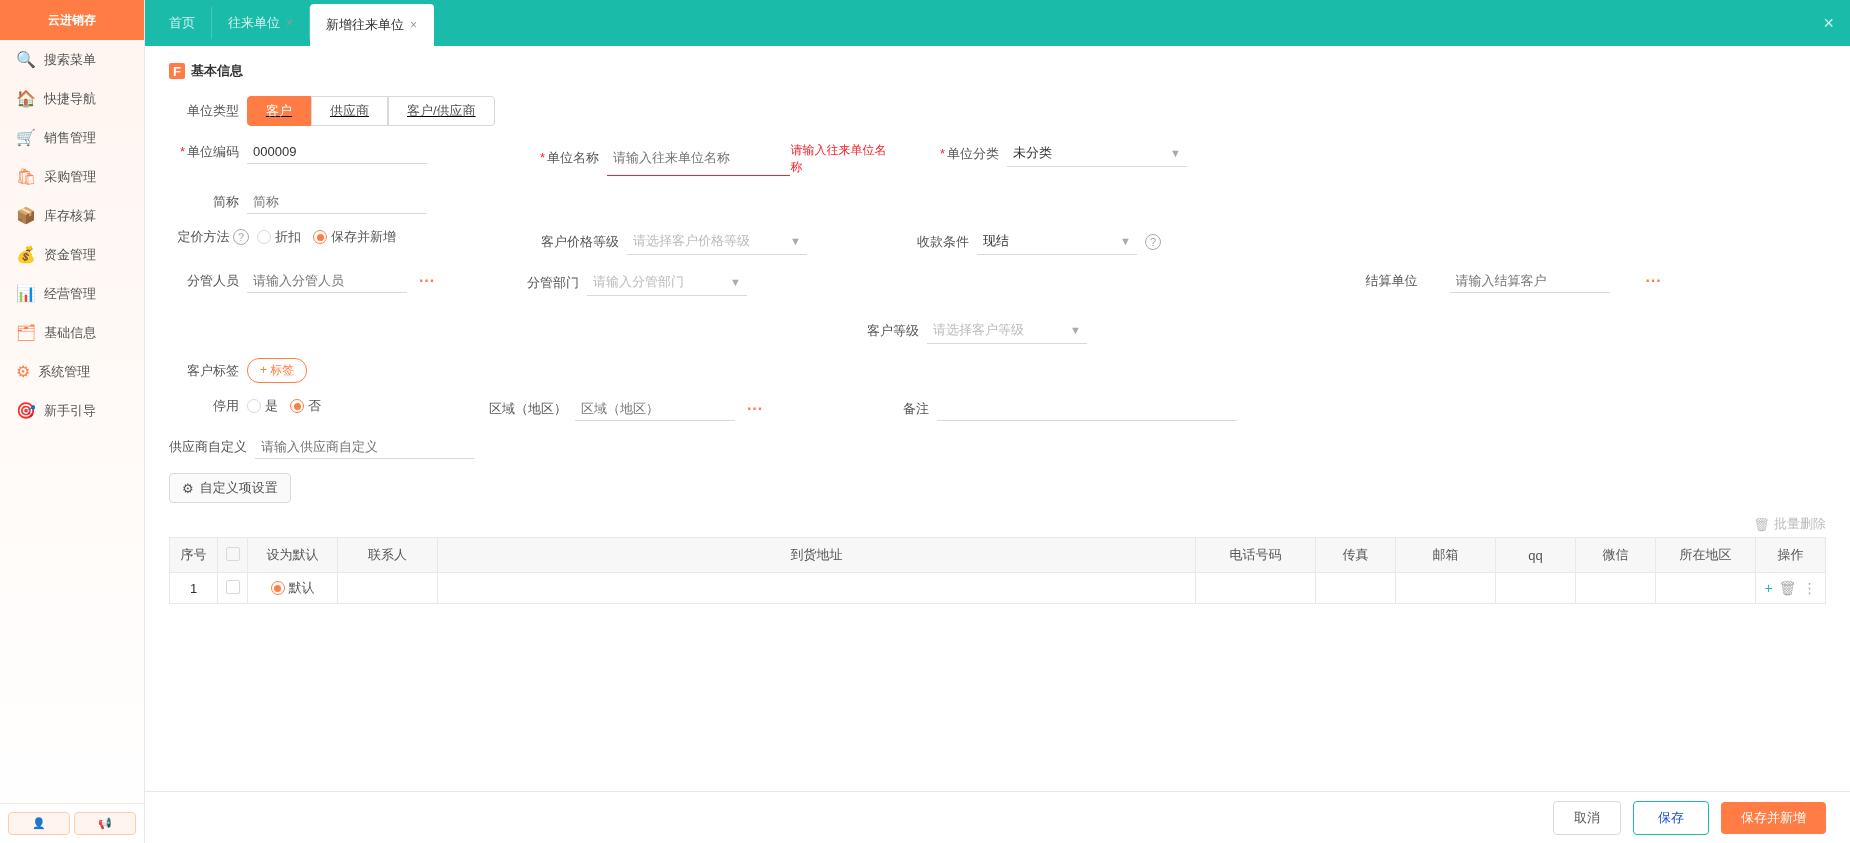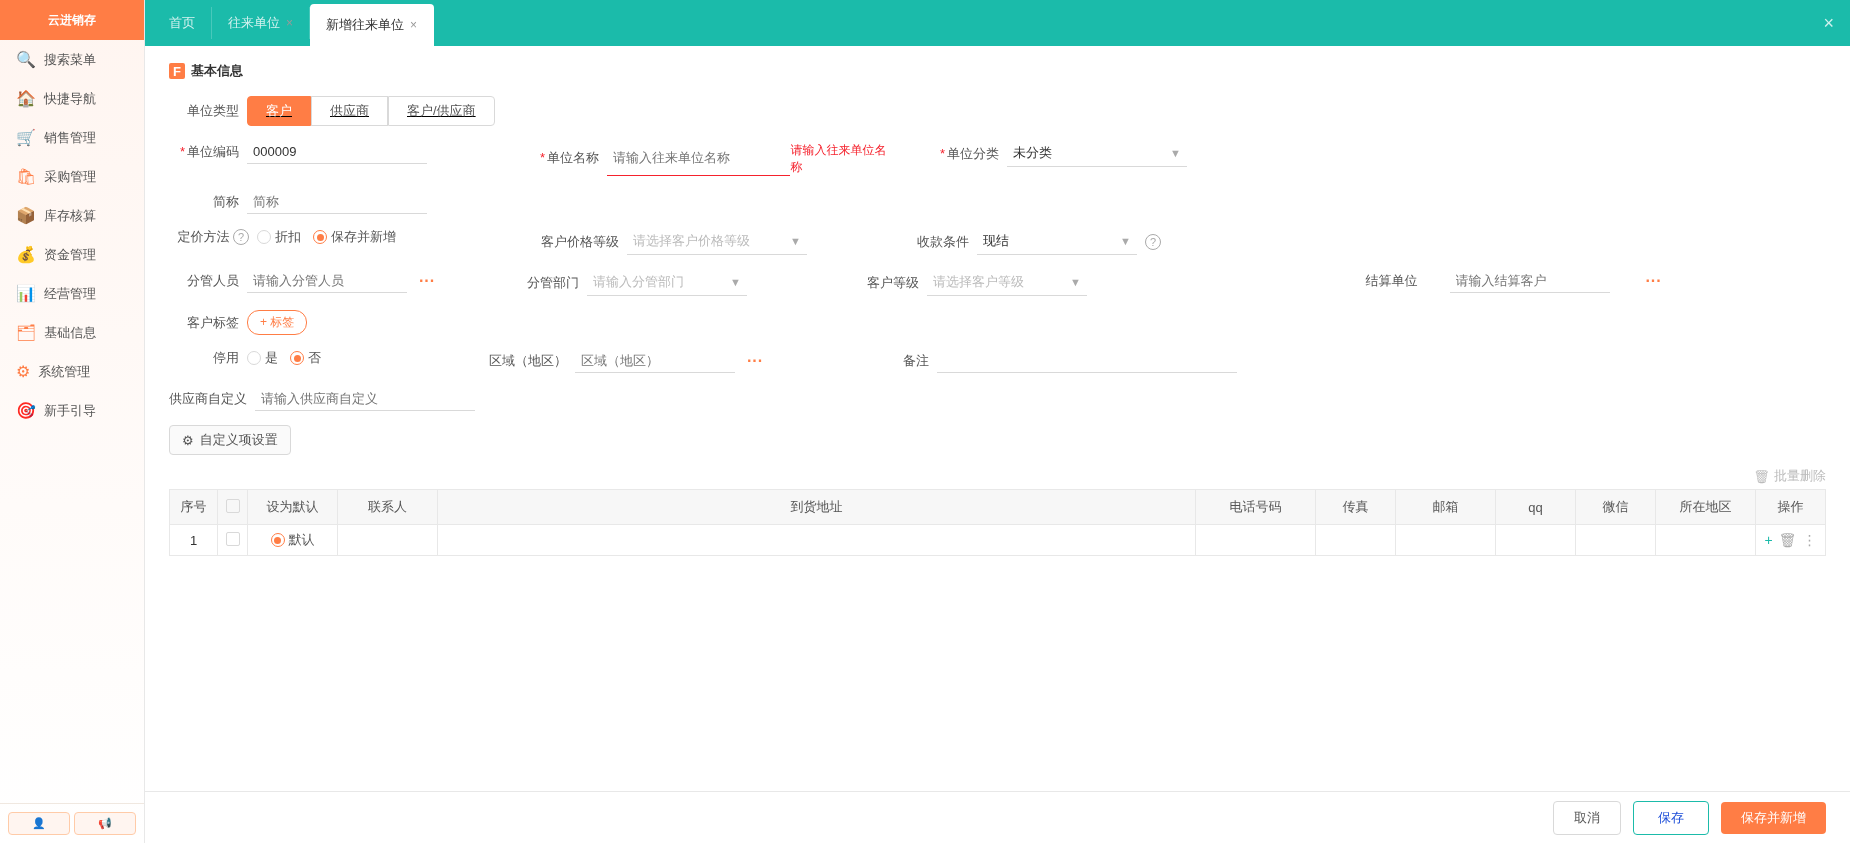--- a/index.html
+++ b/index.html
@@ -515,21 +515,21 @@
         <input type="text" class="form-input" style="width: 160px;" placeholder="请输入分管人员">
         <span class="ellipsis-btn">···</span>
       </div>
       <div class="form-field" style="max-width: 320px; margin-left: 20px;">
         <span class="form-label">分管部门</span>
         <div class="form-select" style="width:160px;">
           <span class="placeholder">请输入分管部门</span>
           <span class="arrow">▼</span>
         </div>
       </div>
-      <div class="form-field" style="margin-left: 20px;">
+      <div class="form-field" style="margin-left: 20px; margin-top: 48px;">
         <span class="form-label">客户等级</span>
         <div class="form-select" style="width:160px;">
           <span class="placeholder">请选择客户等级</span>
           <span class="arrow">▼</span>
         </div>
       </div>
       <div class="form-field" style="margin-left: 20px; gap: 32px;">
         <span class="form-label">结算单位</span>
         <input type="text" class="form-input" style="width: 160px;" placeholder="请输入结算客户">
         <span class="ellipsis-btn">···</span>

